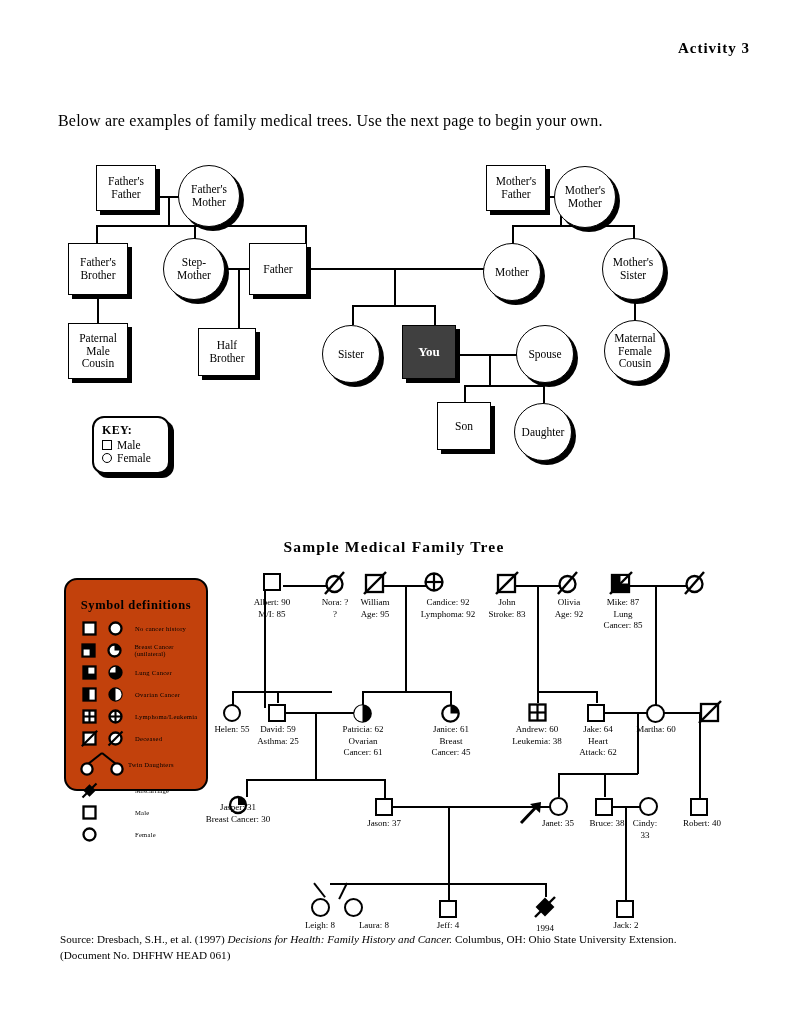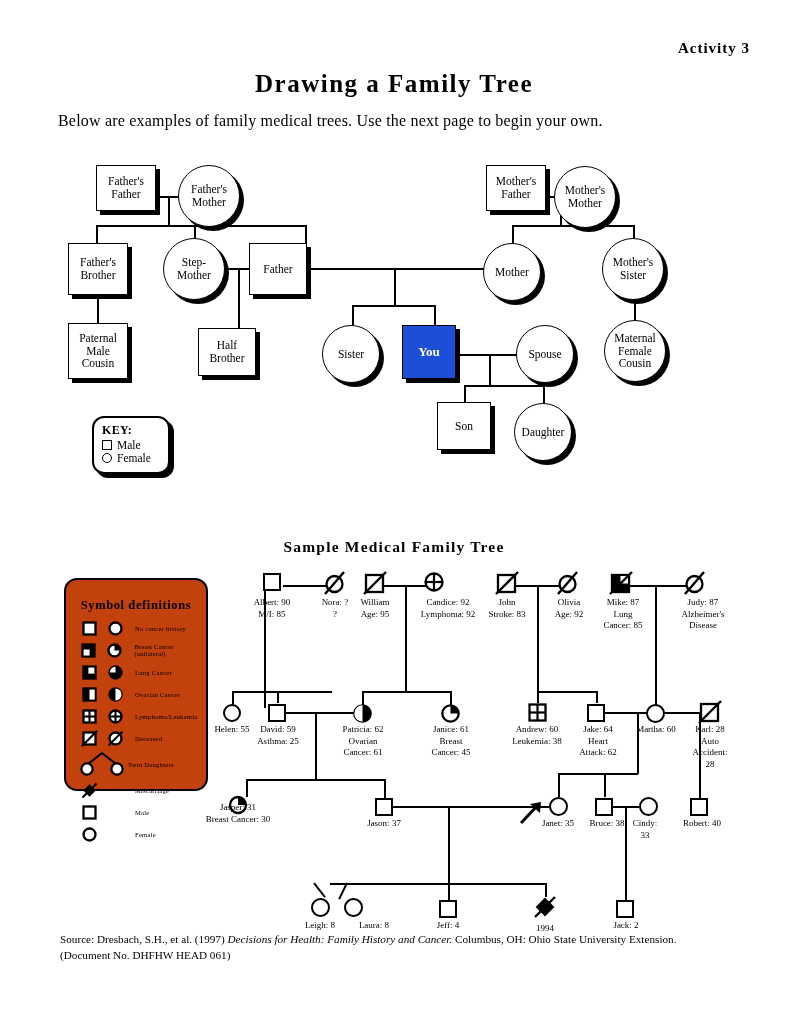--- a/index.html
+++ b/index.html
@@ -40,21 +40,21 @@
     display:flex; align-items:center; justify-content:center;
     text-align:center;
     font-family:"Liberation Serif", serif;
     font-size:11.5px; line-height:1.12;
     background:#fff;
     border:1.6px solid #000;
     z-index:3;
   }
   .node.sq { box-shadow: 4px 4px 0 0 #000; }
   .node.ci { border-radius:50%; box-shadow: 4px 4px 0 0 #000; }
-  .node.filled { background:#1d4ed8; color:#fff; font-weight:bold; font-size:13px;
+  .node.filled { background:#404040; color:#fff; font-weight:bold; font-size:13px;
                  box-shadow: 4px 4px 0 0 #000; }
   .node span { display:block; padding:0 2px; }
 
   
   .ln { position:absolute; background:#000; z-index:1; }
   .lnh { height:1.6px; }
   .lnv { width:1.6px; }
 
   
   #key-box {
@@ -112,21 +112,20 @@
     font-size:11.2px; line-height:1.45;
   }
   #footer i { font-style:italic; }
 </style>
 </head>
 <body>
 
 <div class="page">
 
   <div id="activity-label">Activity  3</div>
-  <div id="page-title">Drawing  a  Family  Tree</div>
   <div id="intro-text">Below are examples of family medical trees. Use the next page to begin your own.</div>
 
   <div class="t1">
 
     <div class="ln lnh" style="left:154px; top:196px; width:34px;"></div>
     <div class="ln lnv" style="left:168px; top:196px; height:30px;"></div>
     <div class="ln lnh" style="left:96px; top:225px; width:210px;"></div>
     <div class="ln lnv" style="left:96px; top:225px; height:18px;"></div>
     <div class="ln lnv" style="left:194px; top:225px; height:18px;"></div>
     <div class="ln lnv" style="left:305px; top:225px; height:18px;"></div>
@@ -456,25 +455,20 @@
       </div>
     <div class="lbl" style="left:530px; top:37px; width:78px;">
       <div>Olivia</div>
       <div>Age:  92</div>
       </div>
     <div class="lbl" style="left:578px; top:37px; width:90px;">
       <div>Mike:  87</div>
       <div>Lung</div>
       <div>Cancer:  85</div>
       </div>
-    <div class="lbl" style="left:655px; top:37px; width:96px;">
-      <div>Judy:  87</div>
-      <div>Alzheimer's</div>
-      <div>Disease</div>
-      </div>
 
     <div class="ml mlh" style="left:232px; top:131px; width:100px;"></div>
     <div class="ml mlv" style="left:232px; top:131px; height:14px;"></div>
     <div class="ml mlv" style="left:277px; top:131px; height:12px;"></div>
 
     <div class="ml mlh" style="left:362px; top:131px; width:88px;"></div>
     <div class="ml mlv" style="left:362px; top:131px; height:14px;"></div>
     <div class="ml mlv" style="left:450px; top:131px; height:14px;"></div>
 
     <div class="ml mlh" style="left:537px; top:131px; width:61px;"></div>
@@ -539,26 +533,20 @@
       <div>Andrew:  60</div>
       <div>Leukemia:  38</div>
       </div>
     <div class="lbl" style="left:560px; top:164px; width:76px;">
       <div>Jake:  64</div>
       <div>Heart</div>
       <div>Attack:  62</div>
       </div>
     <div class="lbl" style="left:618px; top:164px; width:76px;">
       <div>Martha:  60</div>
-      </div>
-    <div class="lbl" style="left:672px; top:164px; width:76px;">
-      <div>Karl:  28</div>
-      <div>Auto</div>
-      <div>Accident:</div>
-      <div>28</div>
       </div>
 
     <div class="ml mlh" style="left:246px; top:219px; width:140px;"></div>
     <div class="ml mlv" style="left:246px; top:219px; height:18px;"></div>
     <div class="ml mlv" style="left:384px; top:219px; height:20px;"></div>
 
     <div class="ml mlh" style="left:558px; top:213px; width:80px;"></div>
     <div class="ml mlv" style="left:558px; top:213px; height:24px;"></div>
     <div class="ml mlv" style="left:604px; top:213px; height:24px;"></div>
 

